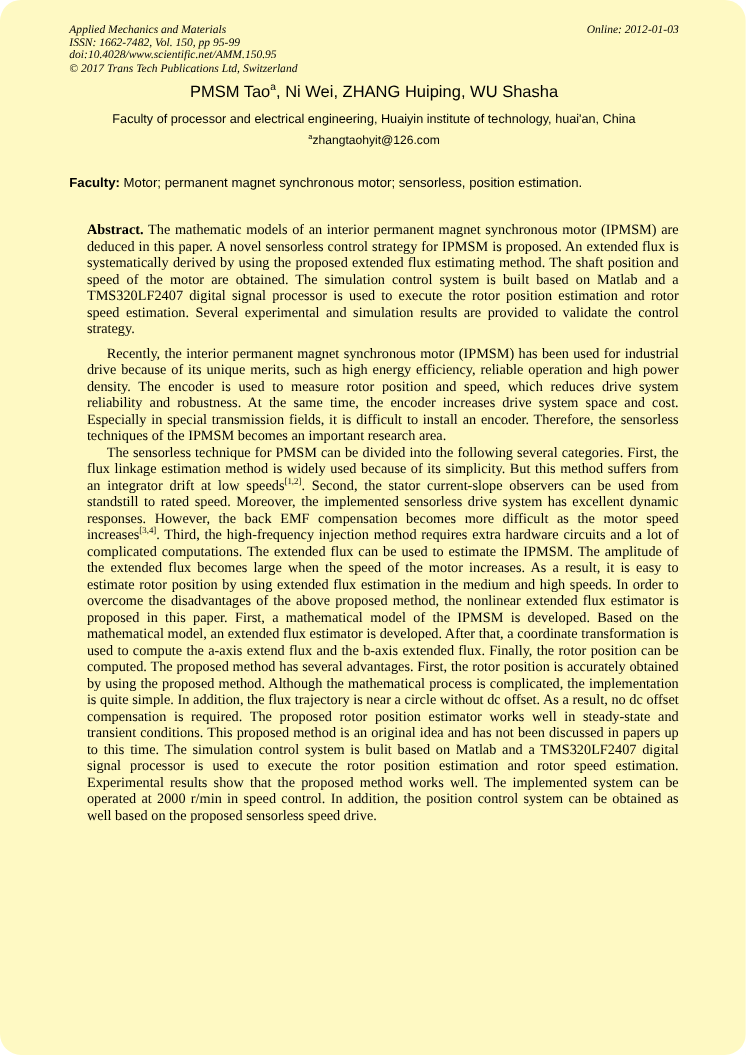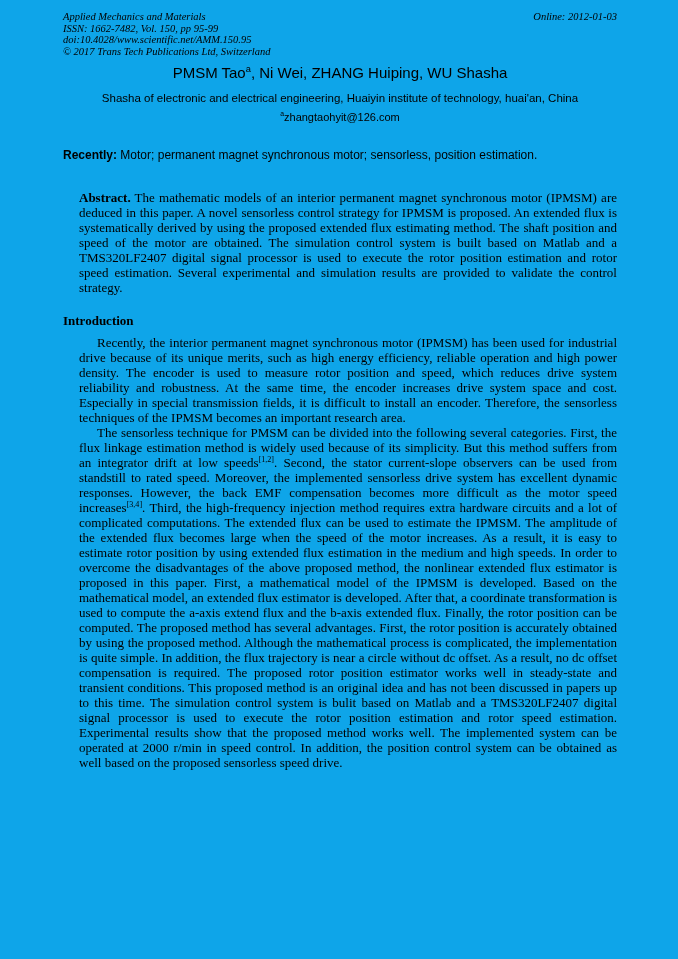--- a/index.html
+++ b/index.html
@@ -1,24 +1,25 @@
 <!DOCTYPE html>
 <html><head>
 <meta charset="utf-8">
 <style>
   * { margin: 0; padding: 0; box-sizing: border-box; }
   html, body { background: #ffffff; }
   .page {
     position: relative;
     width: 678px;
     height: 959px;
-    background: #0ea5e9;
+    background: #fef9c3;
     color: #000000;
-    padding: 11px 61px 0 63px;
+    padding: 22px 61px 0 63px;
     overflow: hidden;
+    border-radius: 19px;
   }
   
   .header {
     font-family: "Liberation Serif", serif;
     font-style: italic;
     font-size: 10.5px;
     line-height: 11.6px;
     color: #000;
   }
   .header-row1 {
@@ -100,27 +101,26 @@
       <span>Online: 2012-01-03</span>
     </div>
     <div>ISSN: 1662-7482, Vol. 150, pp 95-99</div>
     <div>doi:10.4028/www.scientific.net/AMM.150.95</div>
     <div>© 2017 Trans Tech Publications Ltd, Switzerland</div>
   </div>
 
 
   <div class="authors"><span>PMSM Tao</span><sup>a</sup><span>, Ni Wei, ZHANG Huiping, WU Shasha</span></div>
 
-  <div class="affiliation">Shasha of electronic and electrical engineering, Huaiyin institute of technology, huai'an, China</div>
+  <div class="affiliation">Faculty of processor and electrical engineering, Huaiyin institute of technology, huai'an, China</div>
 
   <div class="email"><sup>a</sup><span>zhangtaohyit@126.com</span></div>
 
-  <div class="keywords"><span class="kw-label">Recently:</span><span> Motor; permanent magnet synchronous motor; sensorless, position estimation.</span></div>
+  <div class="keywords"><span class="kw-label">Faculty:</span><span> Motor; permanent magnet synchronous motor; sensorless, position estimation.</span></div>
 
   <p class="body-text abstract"><span class="abs-label">Abstract.</span><span> The mathematic models of an interior permanent magnet synchronous motor (IPMSM) are deduced in this paper. A novel sensorless control strategy for IPMSM is proposed. An extended flux is systematically derived by using the proposed extended flux estimating method. The shaft position and speed of the motor are obtained. The simulation control system is built based on Matlab and a TMS320LF2407 digital signal processor is used to execute the rotor position estimation and rotor speed estimation. Several experimental and simulation results are provided to validate the control strategy.</span></p>
 
-  <h2 class="section-heading">Introduction</h2>
 
   <p class="body-text indent para1">Recently, the interior permanent magnet synchronous motor (IPMSM) has been used for industrial drive because of its unique merits, such as high energy efficiency, reliable operation and high power density. The encoder is used to measure rotor position and speed, which reduces drive system reliability and robustness. At the same time, the encoder increases drive system space and cost. Especially in special transmission fields, it is difficult to install an encoder. Therefore, the sensorless techniques of the IPMSM becomes an important research area.</p>
 
   <p class="body-text indent para2"><span>The sensorless technique for PMSM can be divided into the following several categories. First, the flux linkage estimation method is widely used because of its simplicity. But this method suffers from an integrator drift at low speeds</span><sup>[1,2]</sup><span>. Second, the stator current-slope observers can be used from standstill to rated speed. Moreover, the implemented sensorless drive system has excellent dynamic responses. However, the back EMF compensation becomes more difficult as the motor speed increases</span><sup>[3,4]</sup><span>. Third, the high-frequency injection method requires extra hardware circuits and a lot of complicated computations. The extended flux can be used to estimate the IPMSM. The amplitude of the extended flux becomes large when the speed of the motor increases. As a result, it is easy to estimate rotor position by using extended flux estimation in the medium and high speeds. In order to overcome the disadvantages of the above proposed method, the nonlinear extended flux estimator is proposed in this paper. First, a mathematical model of the IPMSM is developed. Based on the mathematical model, an extended flux estimator is developed. After that, a coordinate transformation is used to compute the a-axis extend flux and the b-axis extended flux. Finally, the rotor position can be computed. The proposed method has several advantages. First, the rotor position is accurately obtained by using the proposed method. Although the mathematical process is complicated, the implementation is quite simple. In addition, the flux trajectory is near a circle without dc offset. As a result, no dc offset compensation is required. The proposed rotor position estimator works well in steady-state and transient conditions. This proposed method is an original idea and has not been discussed in papers up to this time. The simulation control system is bulit based on Matlab and a TMS320LF2407 digital signal processor is used to execute the rotor position estimation and rotor speed estimation. Experimental results show that the proposed method works well. The implemented system can be operated at 2000 r/min in speed control. In addition, the position control system can be obtained as well based on the proposed sensorless speed drive.</span></p>
 
 </div>
 
 </body></html>

